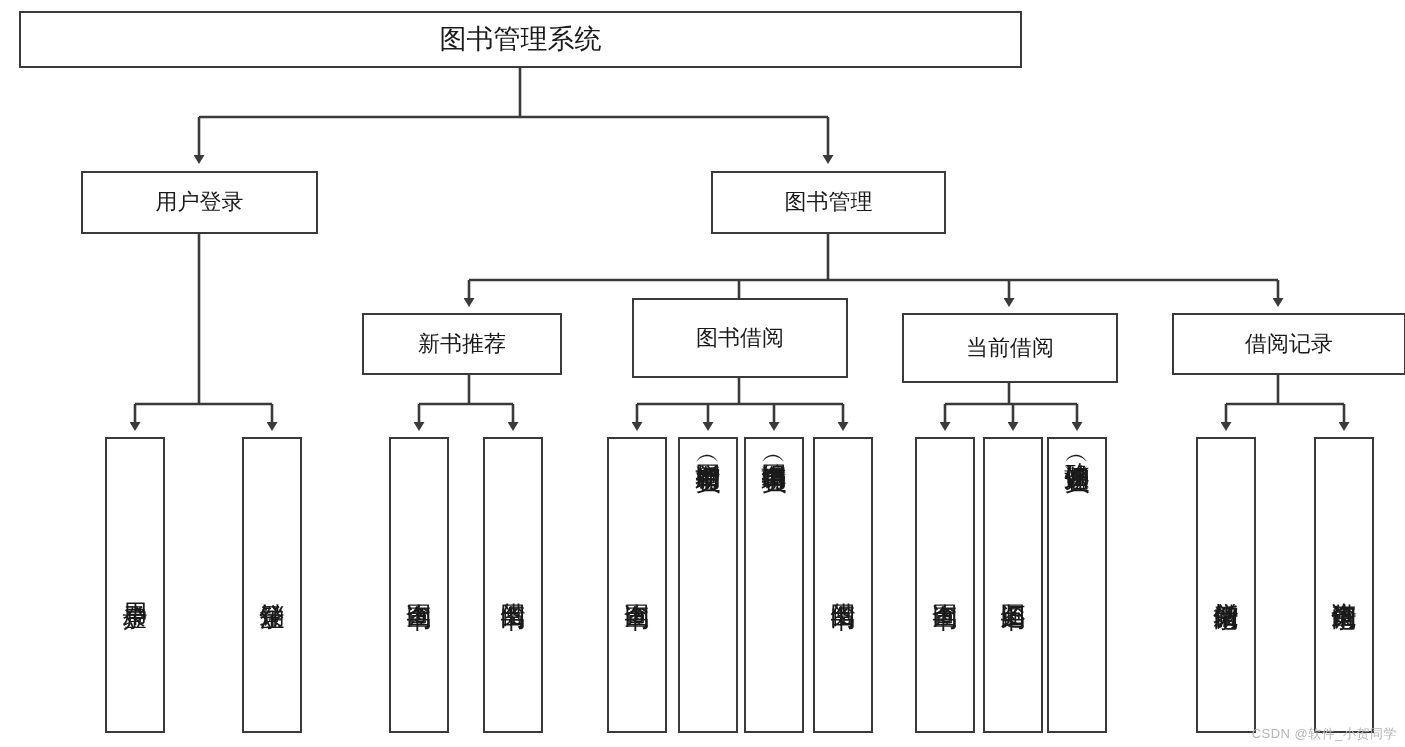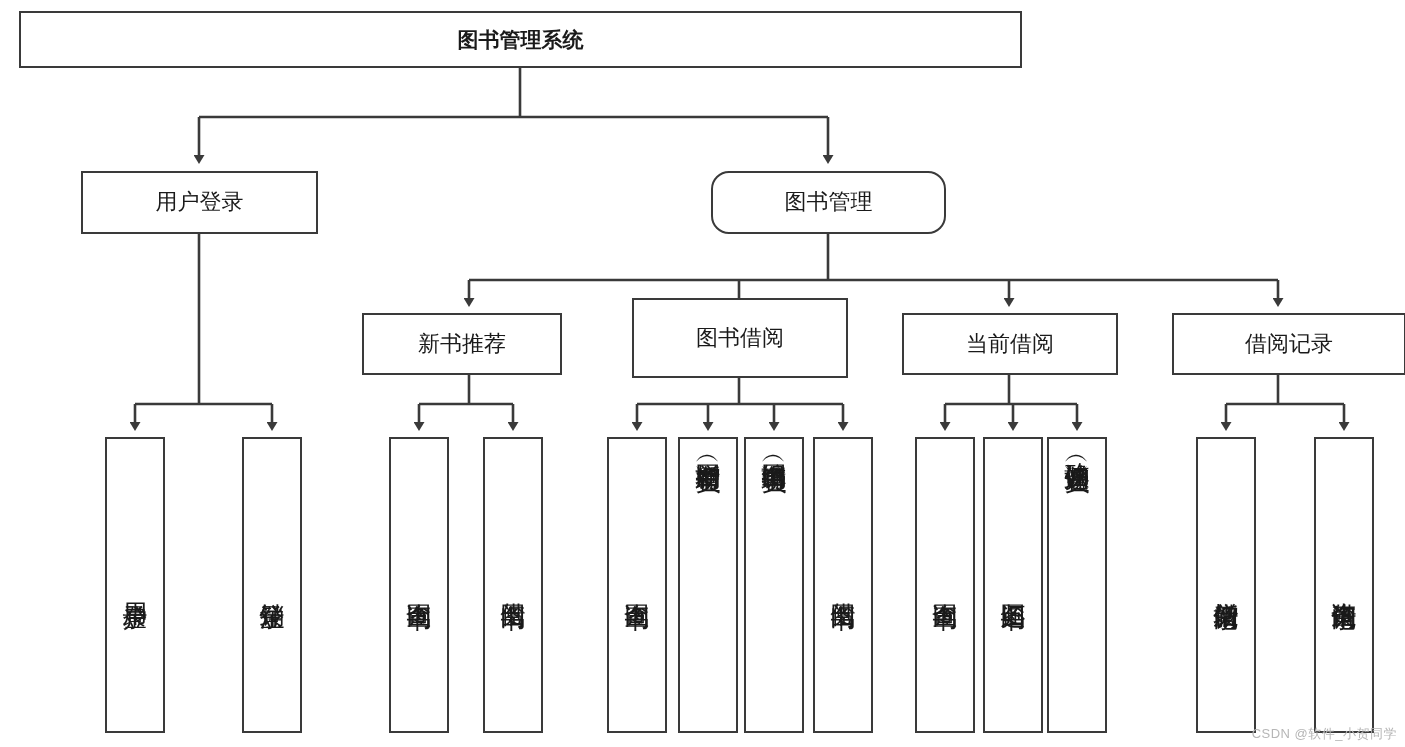--- a/index.html
+++ b/index.html
@@ -36,22 +36,21 @@
   }
   .node-label {
     text-align: center;
     line-height: 1.12;
     white-space: pre-line;
   }
   .node-h .node-label {
     font-size: 22px;
   }
   .node-root .node-label {
-    font-size: 21px;
-    font-weight: bold;
+    font-size: 27px;
   }
   .node-v {
     align-items: flex-start;
     justify-content: center;
     padding-top: 4px;
   }
   .node-v .node-label {
     writing-mode: vertical-rl;
     text-orientation: upright;
     font-size: 25px;
@@ -129,31 +128,31 @@
     </g>
   </svg>
 
   <div class="node-box node-h node-root" style="left:19px; top:11px; width:1003px; height:57px;">
     <span class="node-label">图书管理系统</span>
   </div>
 
   <div class="node-box node-h" style="left:81px; top:171px; width:237px; height:63px;">
     <span class="node-label">用户登录</span>
   </div>
-  <div class="node-box node-h" style="left:711px; top:171px; width:235px; height:63px;border-radius:18px;">
+  <div class="node-box node-h" style="left:711px; top:171px; width:235px; height:63px;">
     <span class="node-label">图书管理</span>
   </div>
 
   <div class="node-box node-h" style="left:362px; top:313px; width:200px; height:62px;">
     <span class="node-label">新书推荐</span>
   </div>
   <div class="node-box node-h" style="left:632px; top:298px; width:216px; height:80px;">
     <span class="node-label">图书借阅</span>
   </div>
-  <div class="node-box node-h" style="left:902px; top:313px; width:216px; height:62px;">
+  <div class="node-box node-h" style="left:902px; top:313px; width:216px; height:70px;">
     <span class="node-label">当前借阅</span>
   </div>
   <div class="node-box node-h" style="left:1172px; top:313px; width:234px; height:62px;">
     <span class="node-label">借阅记录</span>
   </div>
 
   <div class="node-box node-v centered" style="left:105px; top:437px; width:60px; height:296px;">
     <span class="node-label">用户登录</span>
   </div>
   <div class="node-box node-v centered" style="left:242px; top:437px; width:60px; height:296px;">

